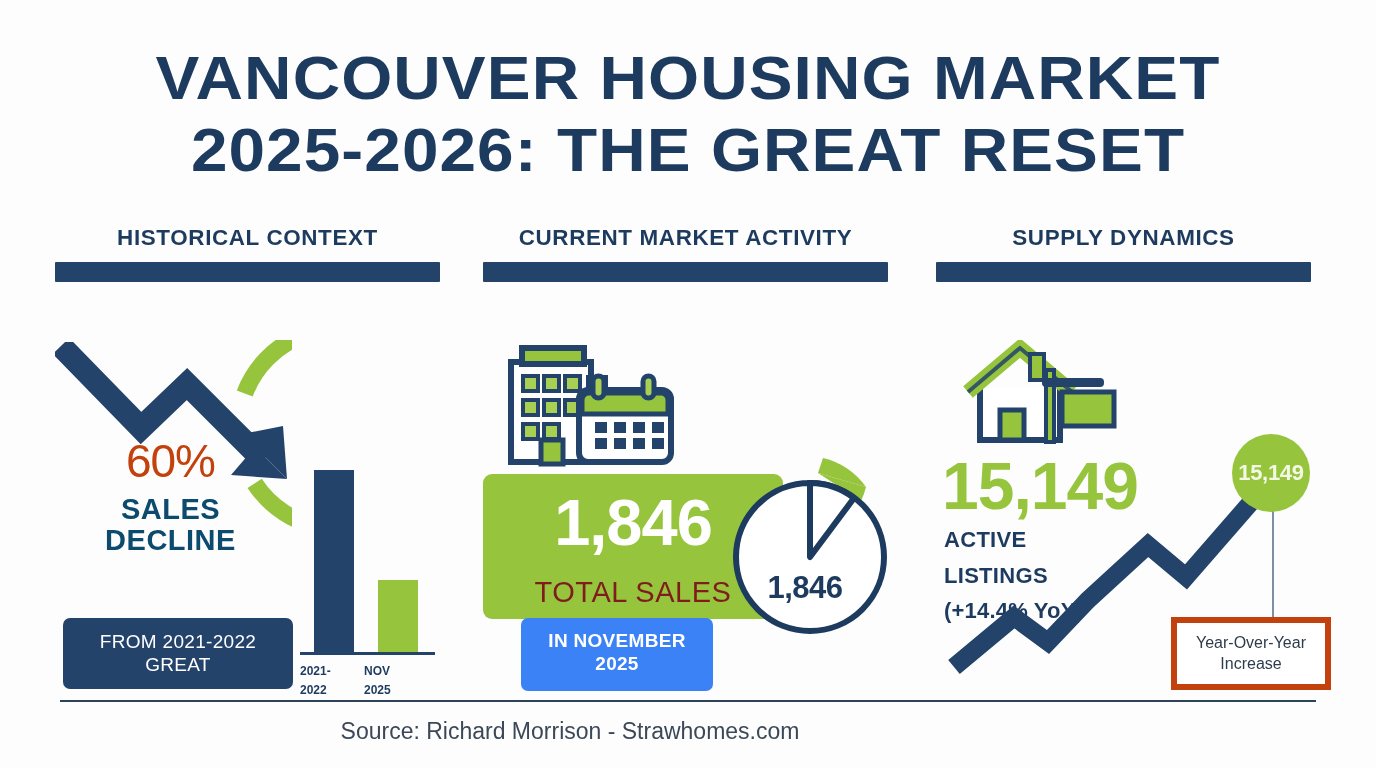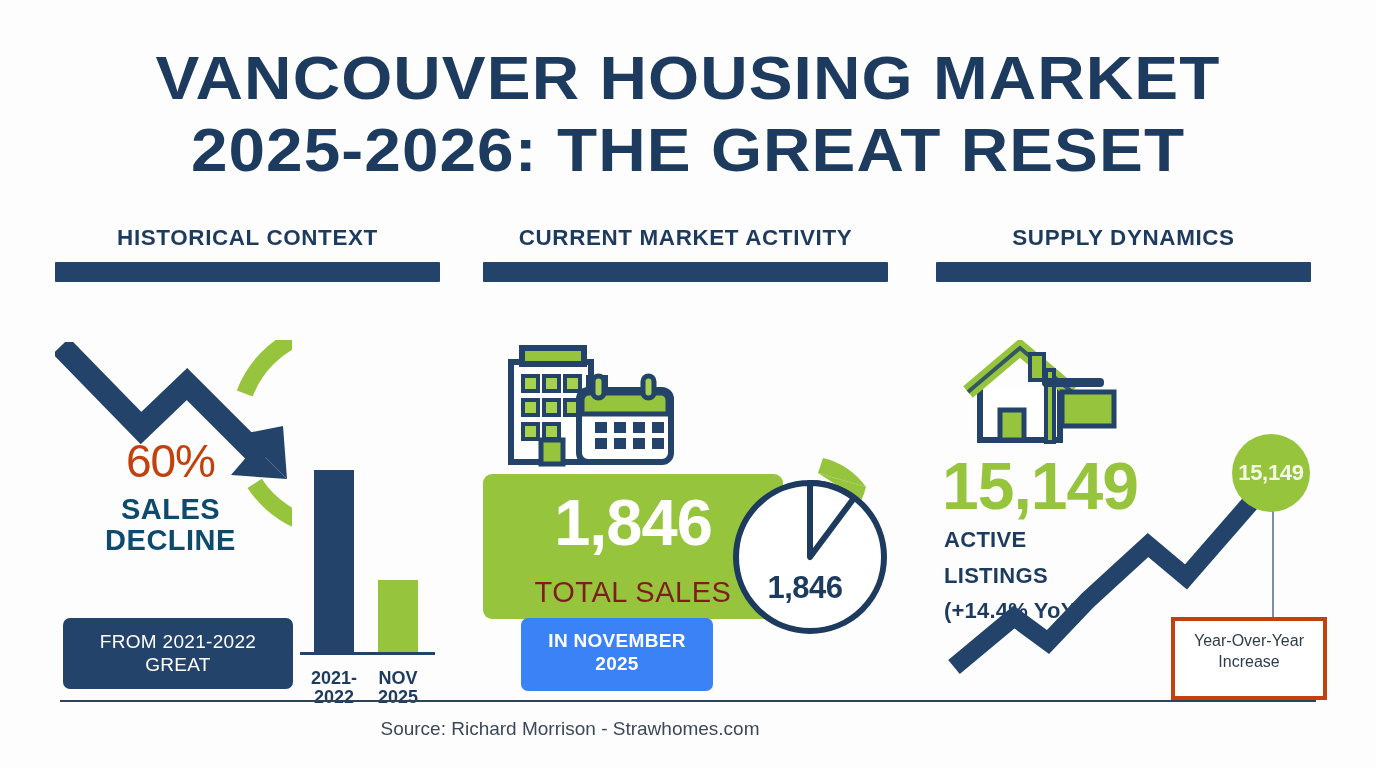--- a/index.html
+++ b/index.html
@@ -126,26 +126,25 @@
   .bar-a { left: 14px;  height: 182px; background: #23436b; }
   .bar-b { left: 78px;  height: 72px;  background: #96c53d; }
   .bar-labels {
     position: relative;
     margin-top: 7px;
     height: 50px;
   }
   .bar-label {
     position: absolute;
     width: 68px;
-    text-align: center;
-    font-size: 18px;
+    text-align: left;
+    font-size: 12px;
     font-weight: bold;
     color: #1d3a5f;
     line-height: 19px;
-    margin-top: 7px;
   }
   .bar-label-a { left: 0px; }
   .bar-label-b { left: 64px; }
 
   
   .curr-body { position: relative; height: 420px; }
   .bldg-svg { position: absolute; left: 20px; top: 56px; }
 
   .sales-banner {
     position: absolute;
@@ -251,22 +250,22 @@
     display: flex;
     align-items: center;
     justify-content: center;
     letter-spacing: -0.3px;
   }
   .callout {
     position: absolute;
     left: 235px;
     top: 335px;
     width: 136px;
-    padding: 9px 6px 24px;
-    border: 4px solid #c2410c;
+    padding: 9px 6px 10px;
+    border: 6px solid #c2410c;
     background: #ffffff;
     text-align: center;
     font-size: 16px;
     color: #2e3c4c;
     line-height: 21px;
   }
 
   
   .footer-rule {
     position: absolute;
@@ -275,21 +274,21 @@
     width: 1256px;
     height: 2px;
     background: #2e4258;
   }
   .footer-src {
     position: absolute;
     left: 0;
     top: 718px;
     width: 1140px;
     text-align: center;
-    font-size: 19px;
+    font-size: 23px;
     color: #3c4858;
   }
 </style>
 </head>
 <body>
 
 <div id="infographic">
 
   <div class="title-block">
     <div class="title-line">VANCOUVER HOUSING MARKET</div>

